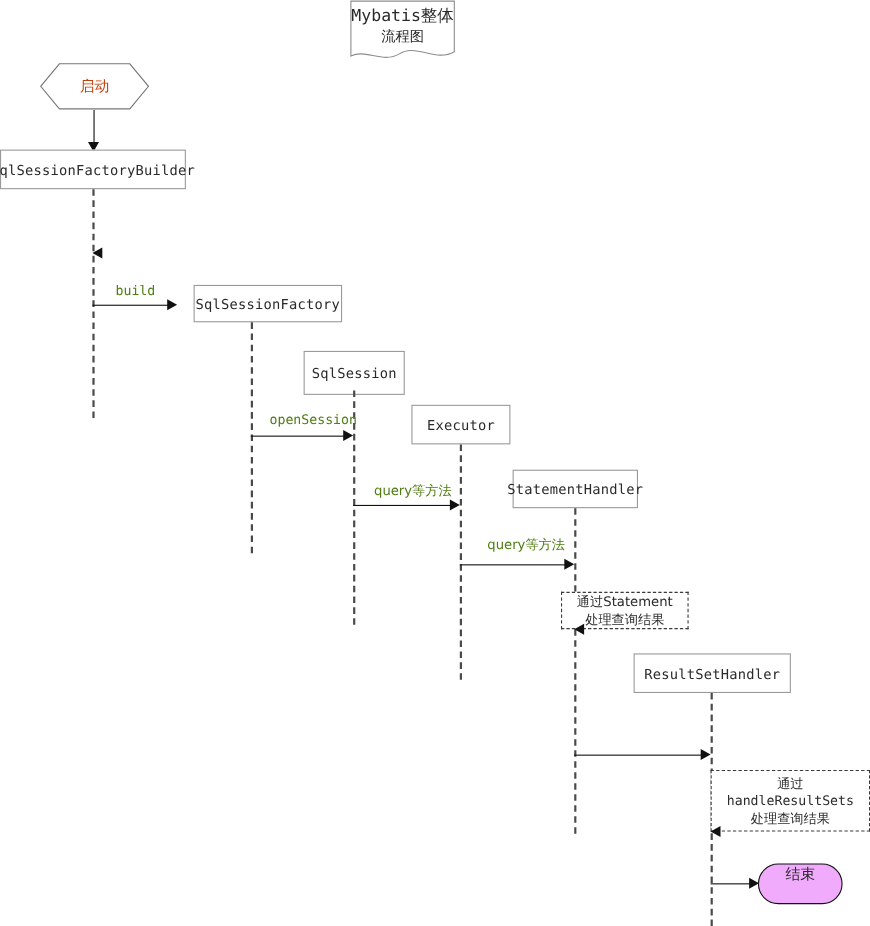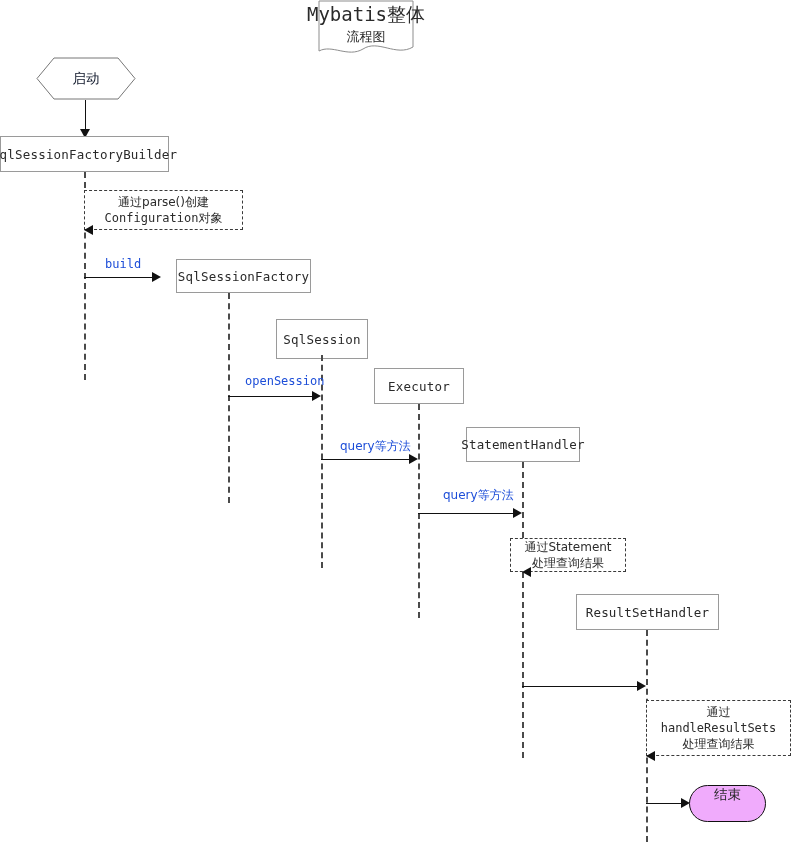--- a/index.html
+++ b/index.html
@@ -22,33 +22,33 @@
   .msg{position:absolute;height:0;border-top:1px solid #111;}
   .arrowR{position:absolute;width:0;height:0;border-top:5px solid transparent;
           border-bottom:5px solid transparent;border-left:9px solid #111;}
   .arrowL{position:absolute;width:0;height:0;border-top:5px solid transparent;
           border-bottom:5px solid transparent;border-right:9px solid #111;}
   .arrowD{position:absolute;width:0;height:0;border-left:5px solid transparent;
           border-right:5px solid transparent;border-top:9px solid #111;}
   .vline{position:absolute;width:0;border-left:1px solid #111;}
 
   .msglabel{position:absolute;font-family:"DejaVu Sans","Liberation Sans",sans-serif;
-            font-size:12px;color:#1d4ed8;white-space:nowrap;}
+            font-size:12px;color:#4d7c0f;white-space:nowrap;}
   .mono{font-family:"DejaVu Sans Mono","Liberation Mono",monospace;font-size:12px;}
 
   .title-doc{position:absolute;}
   .title-text{position:absolute;display:flex;flex-direction:column;align-items:center;
               justify-content:center;text-align:center;font-size:13px;color:#2a2a2a;line-height:1.45;
               font-family:"DejaVu Sans","Liberation Sans",sans-serif;}
   .title-text .ln{white-space:nowrap;}
-  .title-text .ln.mono{font-family:"DejaVu Sans Mono","Liberation Mono",monospace;font-size:19px;}
+  .title-text .ln.mono{font-family:"DejaVu Sans Mono","Liberation Mono",monospace;font-size:15px;}
 
   .hexwrap{position:absolute;}
   .hexlabel{position:absolute;display:flex;align-items:center;justify-content:center;
-            font-size:13.5px;color:#0f172a;font-family:"DejaVu Sans","Liberation Sans",sans-serif;}
+            font-size:13.5px;color:#c2410c;font-family:"DejaVu Sans","Liberation Sans",sans-serif;}
 
   .endbox{position:absolute;box-sizing:border-box;border:1px solid #111;border-radius:22px;
           background:#f0abfc;display:flex;align-items:flex-start;justify-content:center;
           font-size:13.5px;color:#2a2a2a;font-family:"DejaVu Sans","Liberation Sans",sans-serif;}
 </style>
 </head>
 <body>
 
 <div id="canvas">
 
@@ -92,24 +92,20 @@
     <span>StatementHandler</span>
   </div>
 
   <div class="lifeline" style="left:84px;top:172px;height:208px;"></div>
   <div class="lifeline" style="left:228px;top:293px;height:210px;"></div>
   <div class="lifeline" style="left:321px;top:355px;height:213px;"></div>
   <div class="lifeline" style="left:418px;top:404px;height:214px;"></div>
   <div class="lifeline" style="left:522px;top:462px;height:296px;"></div>
   <div class="lifeline" style="left:646px;top:630px;height:212px;"></div>
 
-  <div class="note" style="left:84px;top:190px;width:159px;height:40px;">
-    <span class="ln">通过parse()创建</span>
-    <span class="ln mono">Configuration对象</span>
-  </div>
   <div class="arrowL" style="left:84px;top:225px;"></div>
 
   <div class="msg" style="left:84px;top:277px;width:69px;"></div>
   <div class="arrowR" style="left:152px;top:272px;"></div>
   <div class="msglabel mono" style="left:105px;top:257px;">build</div>
 
   <div class="msg" style="left:228px;top:396px;width:85px;"></div>
   <div class="arrowR" style="left:312px;top:391px;"></div>
   <div class="msglabel mono" style="left:245px;top:374px;">openSession</div>
 

